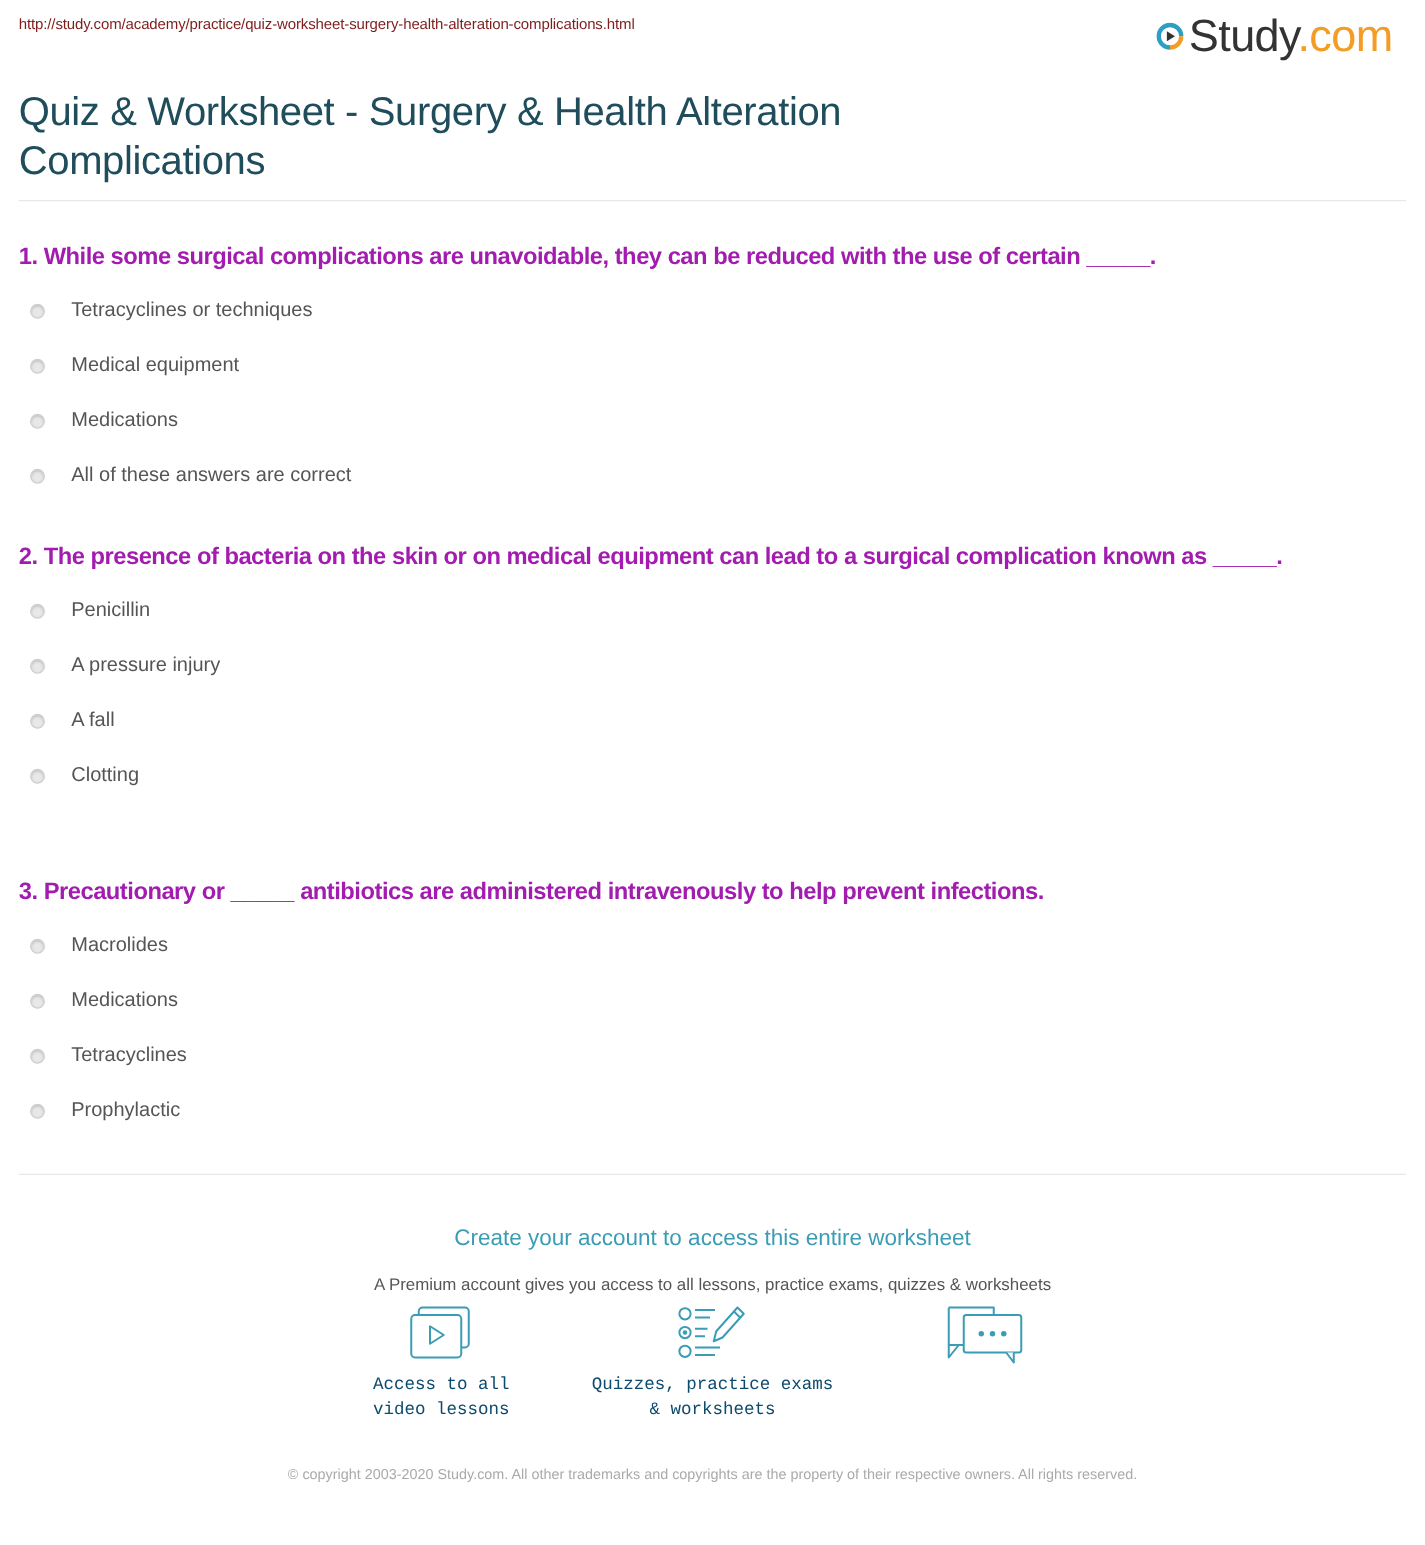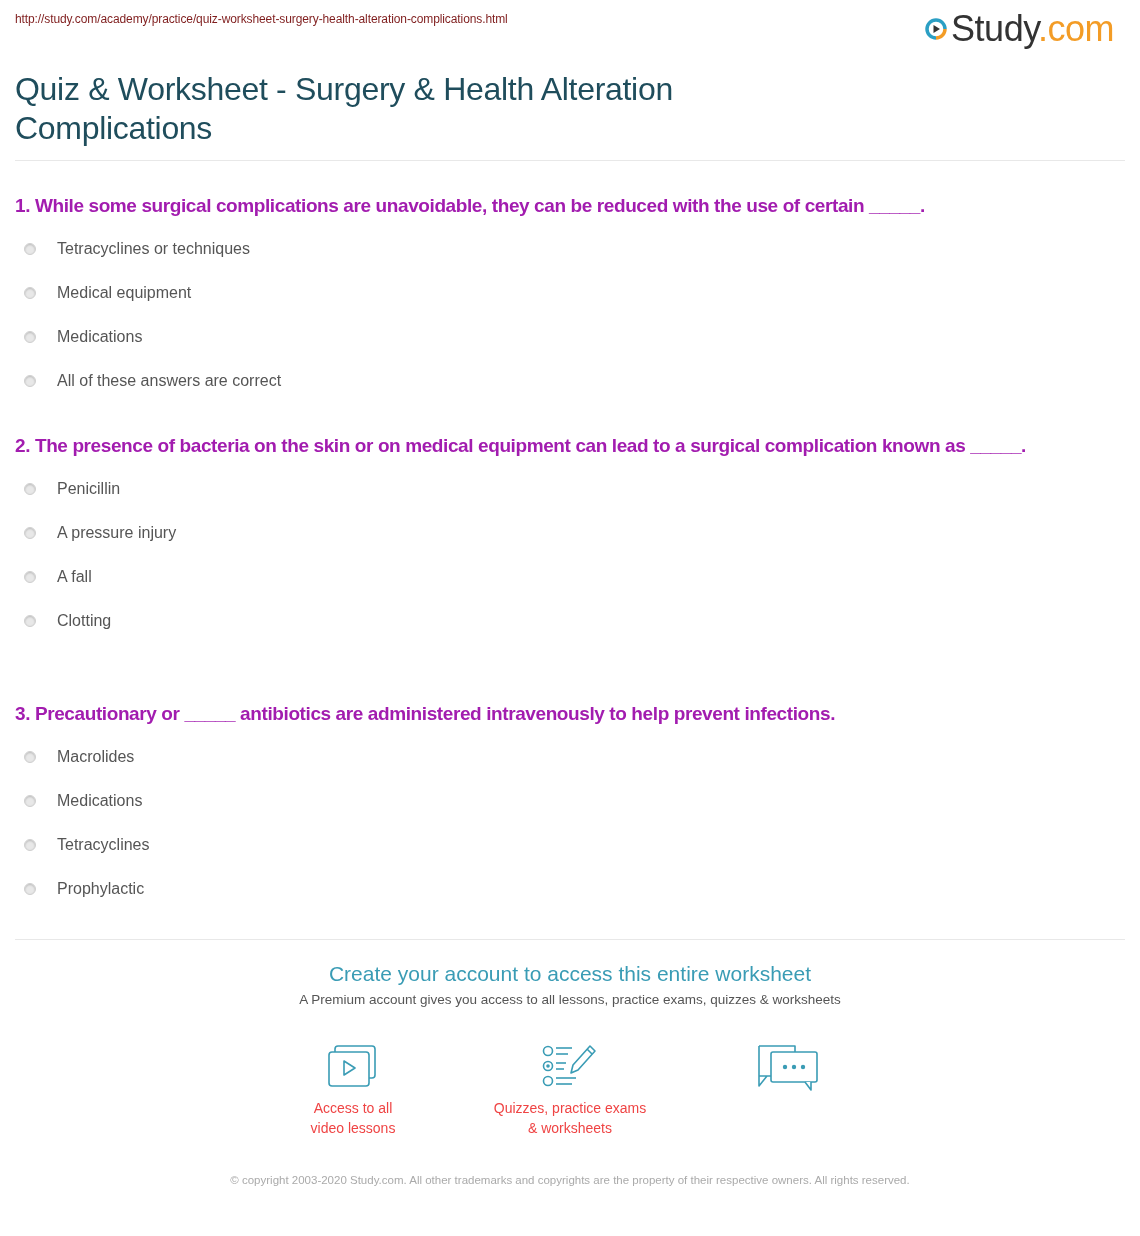--- a/index.html
+++ b/index.html
@@ -18,26 +18,26 @@
   .hr { position: absolute; left: 15px; right: 15px; height: 1px; background: #e8e8e8; }
   .question { position: absolute; left: 15px; right: 20px; }
   .q-text { margin: 0; font-size: 19px; font-weight: bold; color: #a21caf; line-height: 30px;
             font-family: Liberation Sans, sans-serif; letter-spacing: -0.4px; }
   .answers { list-style: none; margin: 0; padding: 0; }
   .answer { display: flex; align-items: center; height: 44px; }
   .radio { width: 10px; height: 10px; border-radius: 50%; background: #e8e8e8;
            border: 1px solid #cfcfcf; box-shadow: inset 0 1px 2px #bbb; margin-left: 9px; margin-right: 21px; }
   .a-label { font-size: 16px; color: #555; font-family: "Liberation Sans", sans-serif; }
   .cta { position: absolute; left: 0; right: 0; top: 960px; text-align: center; }
-  .cta-title { font-size: 21px; color: #3a9cb5; font-family: "Liberation Sans", sans-serif; font-weight: normal; margin: 0; line-height: 28px; }
+  .cta-title { font-size: 18px; color: #3a9cb5; font-family: "Liberation Sans", sans-serif; font-weight: normal; margin: 16px; line-height: 28px; }
   .cta-sub { font-size: 13.5px; color: #555; margin-top: 4px; font-family: "Liberation Sans", sans-serif; }
   .features { position: absolute; top: 1044px; left: 0; right: 0; display: flex; justify-content: center; }
   .feature { width: 217px; text-align: center; }
   .feature svg { display: block; margin: 0 auto; }
-  .f-label { font-size: 14px; color: #ef4444; line-height: 20px; margin-top: 10px; font-family: Liberation Sans, sans-serif; }
+  .f-label { font-size: 14px; color: #0c4a6e; line-height: 20px; margin-top: 10px; font-family: Liberation Mono, monospace; }
   .copyright { position: absolute; top: 1172px; left: 215px; width: 710px; text-align: center;
                font-size: 11.5px; color: #aaa; line-height: 17px; font-family: "Liberation Sans", sans-serif; }
 </style>
 </head>
 <body>
 
 <div class="url">http://study.com/academy/practice/quiz-worksheet-surgery-health-alteration-complications.html</div>
 
 <div class="logo">
   <svg class="logo-icon" viewBox="0 0 22 22">

